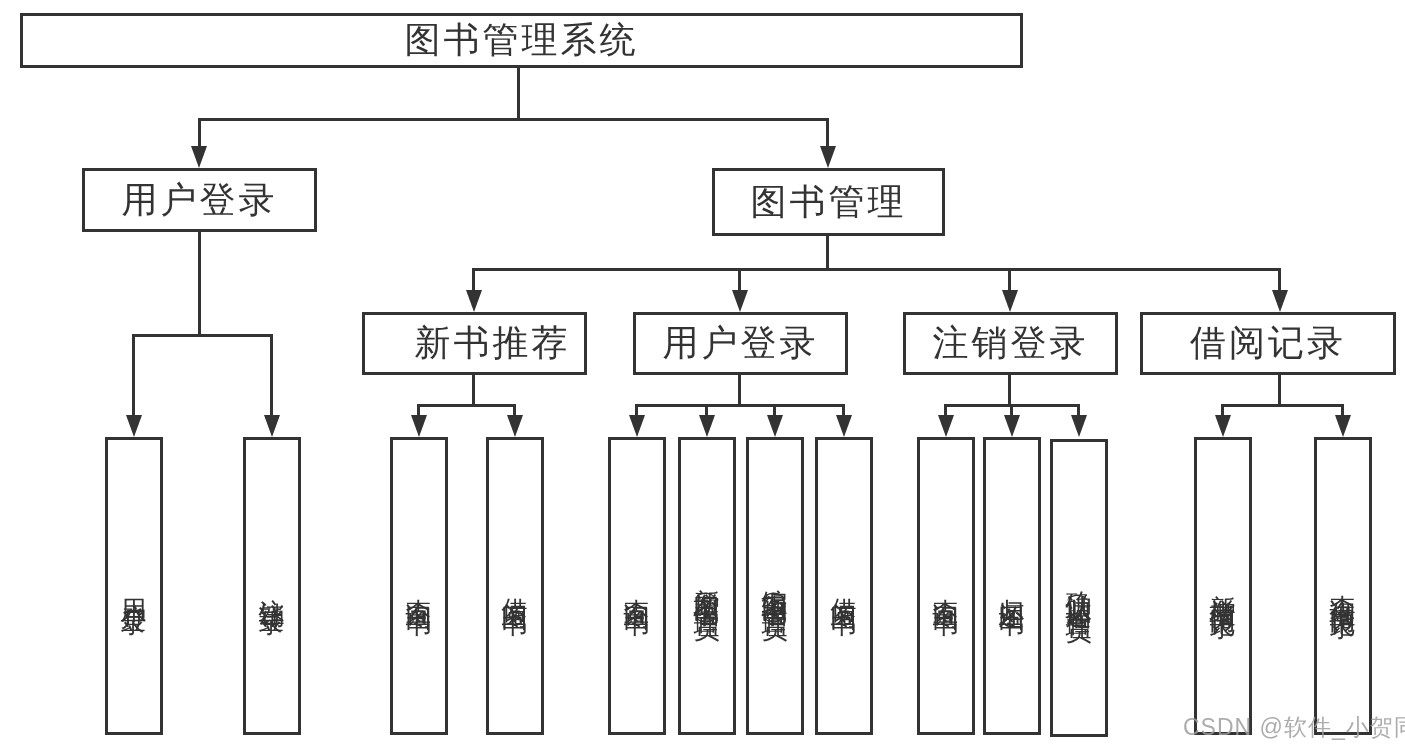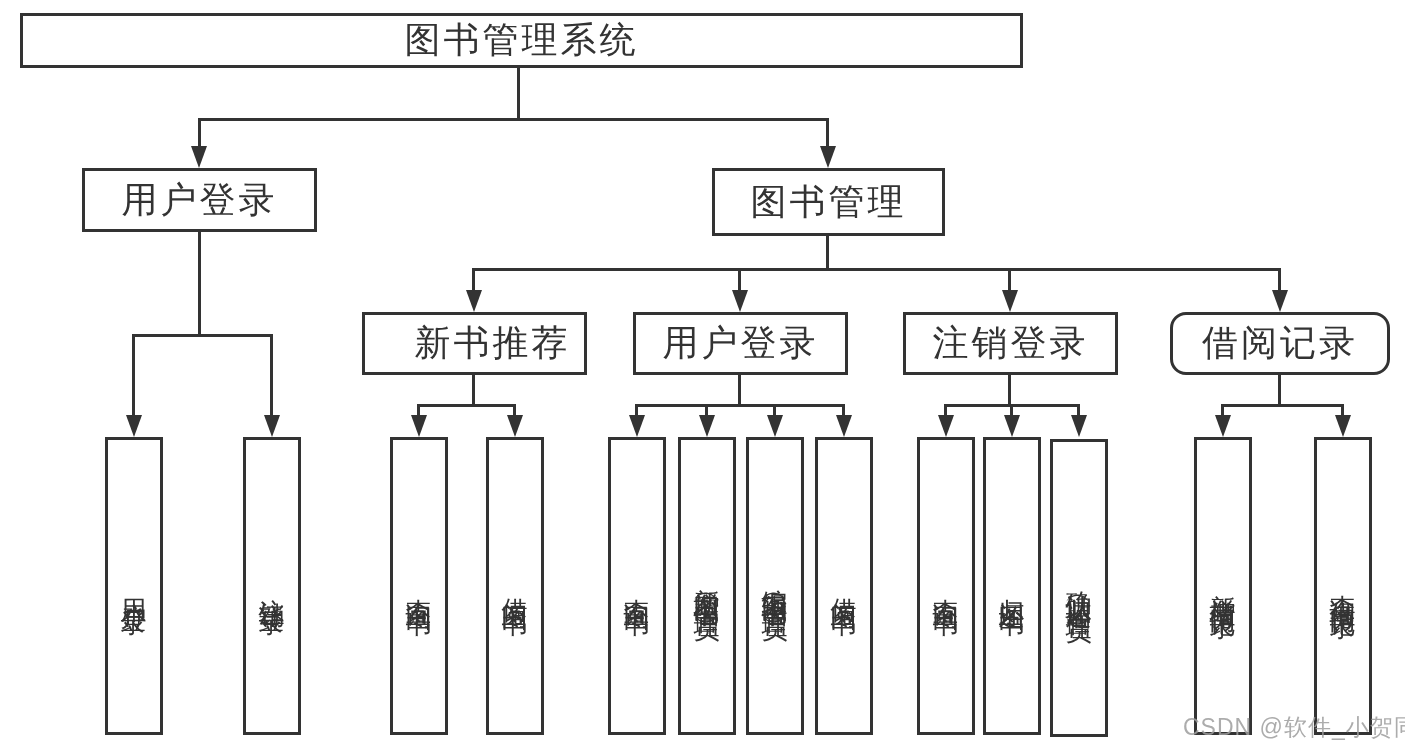--- a/index.html
+++ b/index.html
@@ -136,21 +136,21 @@
   <div class="ah" style="left:1335px; top:415px;"></div>
 
   <div class="box" style="left:20px; top:13px; width:1003px; height:55px;">图书管理系统</div>
 
   <div class="box" style="left:82px; top:168px; width:235px; height:64px;">用户登录</div>
   <div class="box" style="left:712px; top:168px; width:233px; height:68px;">图书管理</div>
 
   <div class="box" style="left:362px; top:312px; width:225px; height:63px;padding-left:36px;">新书推荐</div>
   <div class="box" style="left:633px; top:312px; width:215px; height:63px;">用户登录</div>
   <div class="box" style="left:903px; top:312px; width:215px; height:63px;">注销登录</div>
-  <div class="box" style="left:1170px; top:312px; width:220px; height:63px;border-radius:16px;">借阅记录</div>
+  <div class="box" style="left:1140px; top:312px; width:256px; height:63px;">借阅记录</div>
 
   <div class="vbox" style="left:105px; top:437px; width:58px; height:298px;">用户登录</div>
   <div class="vbox" style="left:243px; top:437px; width:58px; height:298px;">注销登录</div>
 
   <div class="vbox" style="left:390px; top:437px; width:58px; height:298px;">查询图书</div>
   <div class="vbox" style="left:486px; top:437px; width:58px; height:298px;">借阅图书</div>
 
   <div class="vbox" style="left:608px; top:437px; width:58px; height:298px;">查询图书</div>
   <div class="vbox" style="left:678px; top:437px; width:58px; height:298px;">新增图书（管理员）</div>
   <div class="vbox" style="left:746px; top:437px; width:58px; height:298px;">编辑图书（管理员）</div>

